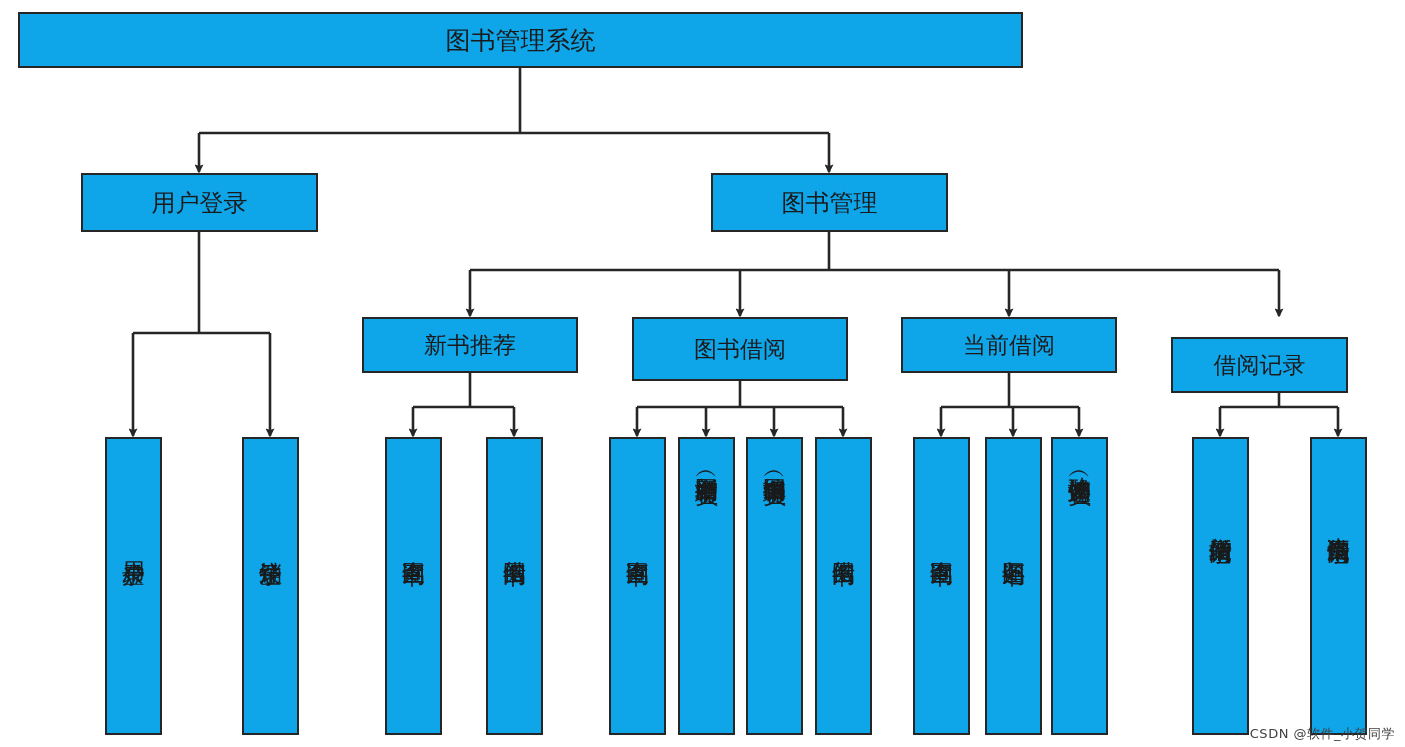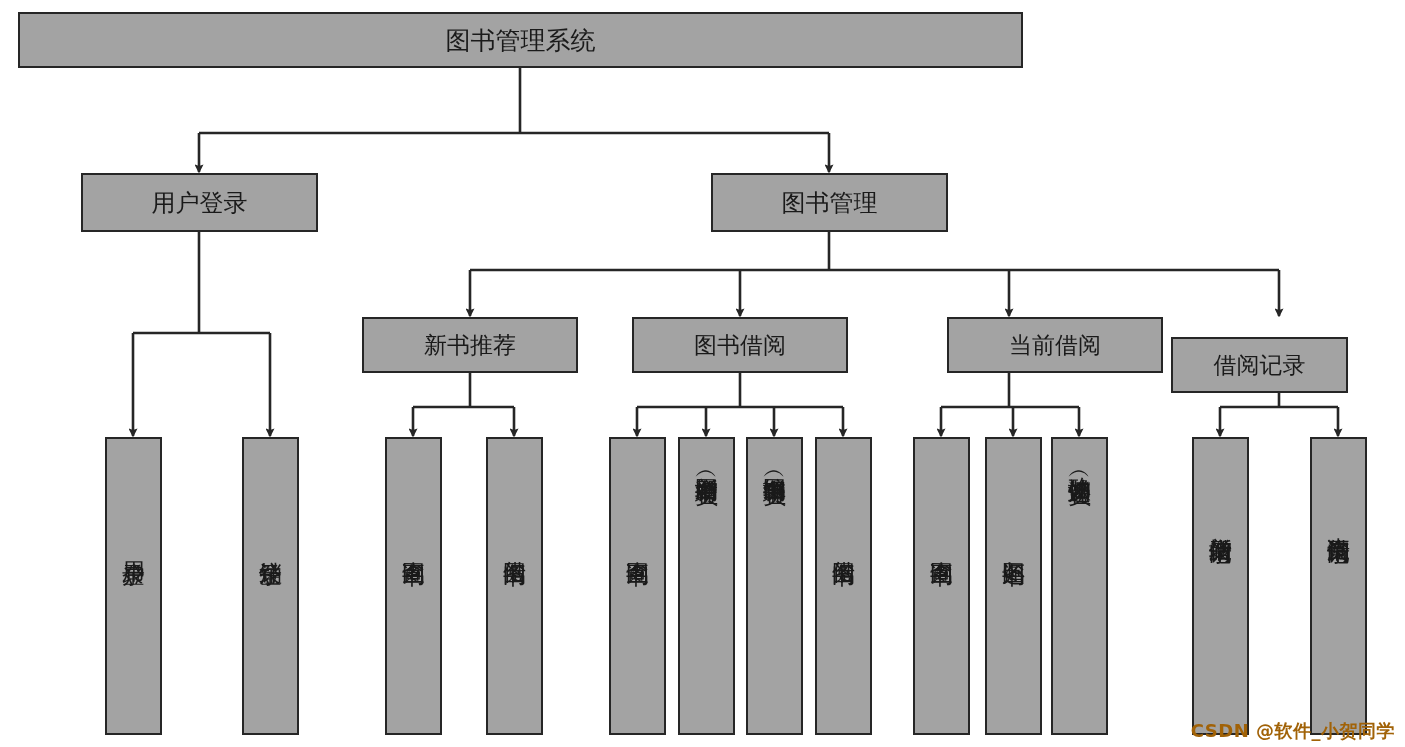--- a/index.html
+++ b/index.html
@@ -22,21 +22,21 @@
     position: absolute;
     left: 0;
     top: 0;
     width: 1405px;
     height: 747px;
     pointer-events: none;
   }
   .node {
     position: absolute;
     box-sizing: border-box;
-    background: #a3a3a3;
+    background: #0ea5e9;
     border: 2px solid #262626;
     display: flex;
     align-items: center;
     justify-content: center;
     color: #1a1a1a;
     z-index: 2;
   }
   .node.root {
     font-size: 25px;
   }
@@ -68,26 +68,25 @@
   .leaf.lowmid .vtext {
     margin-top: 62px;
   }
   .leaf.high .vtext {
     margin-top: 2px;
   }
   .watermark {
     position: absolute;
     right: 10px;
     bottom: 4px;
-    font-size: 18px;
-    color: #a16207;
+    font-size: 13px;
+    color: #404040;
     letter-spacing: 0.5px;
     white-space: nowrap;
     z-index: 3;
-    font-weight: bold;
   }
 </style>
 </head>
 <body>
 
 <div id="canvas">
 
   <svg id="edges" viewBox="0 0 1405 747" xmlns="http://www.w3.org/2000/svg">
     <defs>
       <marker id="arrowhead" markerWidth="9" markerHeight="9" refX="7.6" refY="4.5" orient="auto" markerUnits="userSpaceOnUse">
@@ -137,24 +136,24 @@
       </div>
       <div class="node lvl1" style="left: 81px; top: 173px; width: 237px; height: 59px;">
         <span>用户登录</span>
       </div>
       <div class="node lvl1" style="left: 711px; top: 173px; width: 237px; height: 59px; text-align: center;">
         <span>图书管理</span>
       </div>
       <div class="node lvl2" style="left: 362px; top: 317px; width: 216px; height: 56px;">
         <span>新书推荐</span>
       </div>
-      <div class="node lvl2" style="left: 632px; top: 317px; width: 216px; height: 56px;">
+      <div class="node lvl2" style="left: 632px; top: 317px; width: 216px; height: 64px;">
         <span>图书借阅</span>
       </div>
-      <div class="node lvl2" style="left: 901px; top: 317px; width: 216px; height: 56px; margin-left: 46px;">
+      <div class="node lvl2" style="left: 901px; top: 317px; width: 216px; height: 56px;">
         <span>当前借阅</span>
       </div>
       <div class="node lvl2" style="left: 1171px; top: 317px; width: 177px; height: 56px; margin-top: 20px;">
         <span>借阅记录</span>
       </div>
       <div class="node leaf mid" style="left: 105px; top: 437px; width: 57px; height: 298px;">
         <span class="vtext">用户登录</span>
       </div>
       <div class="node leaf mid" style="left: 242px; top: 437px; width: 57px; height: 298px;">
         <span class="vtext">注销登录</span>

